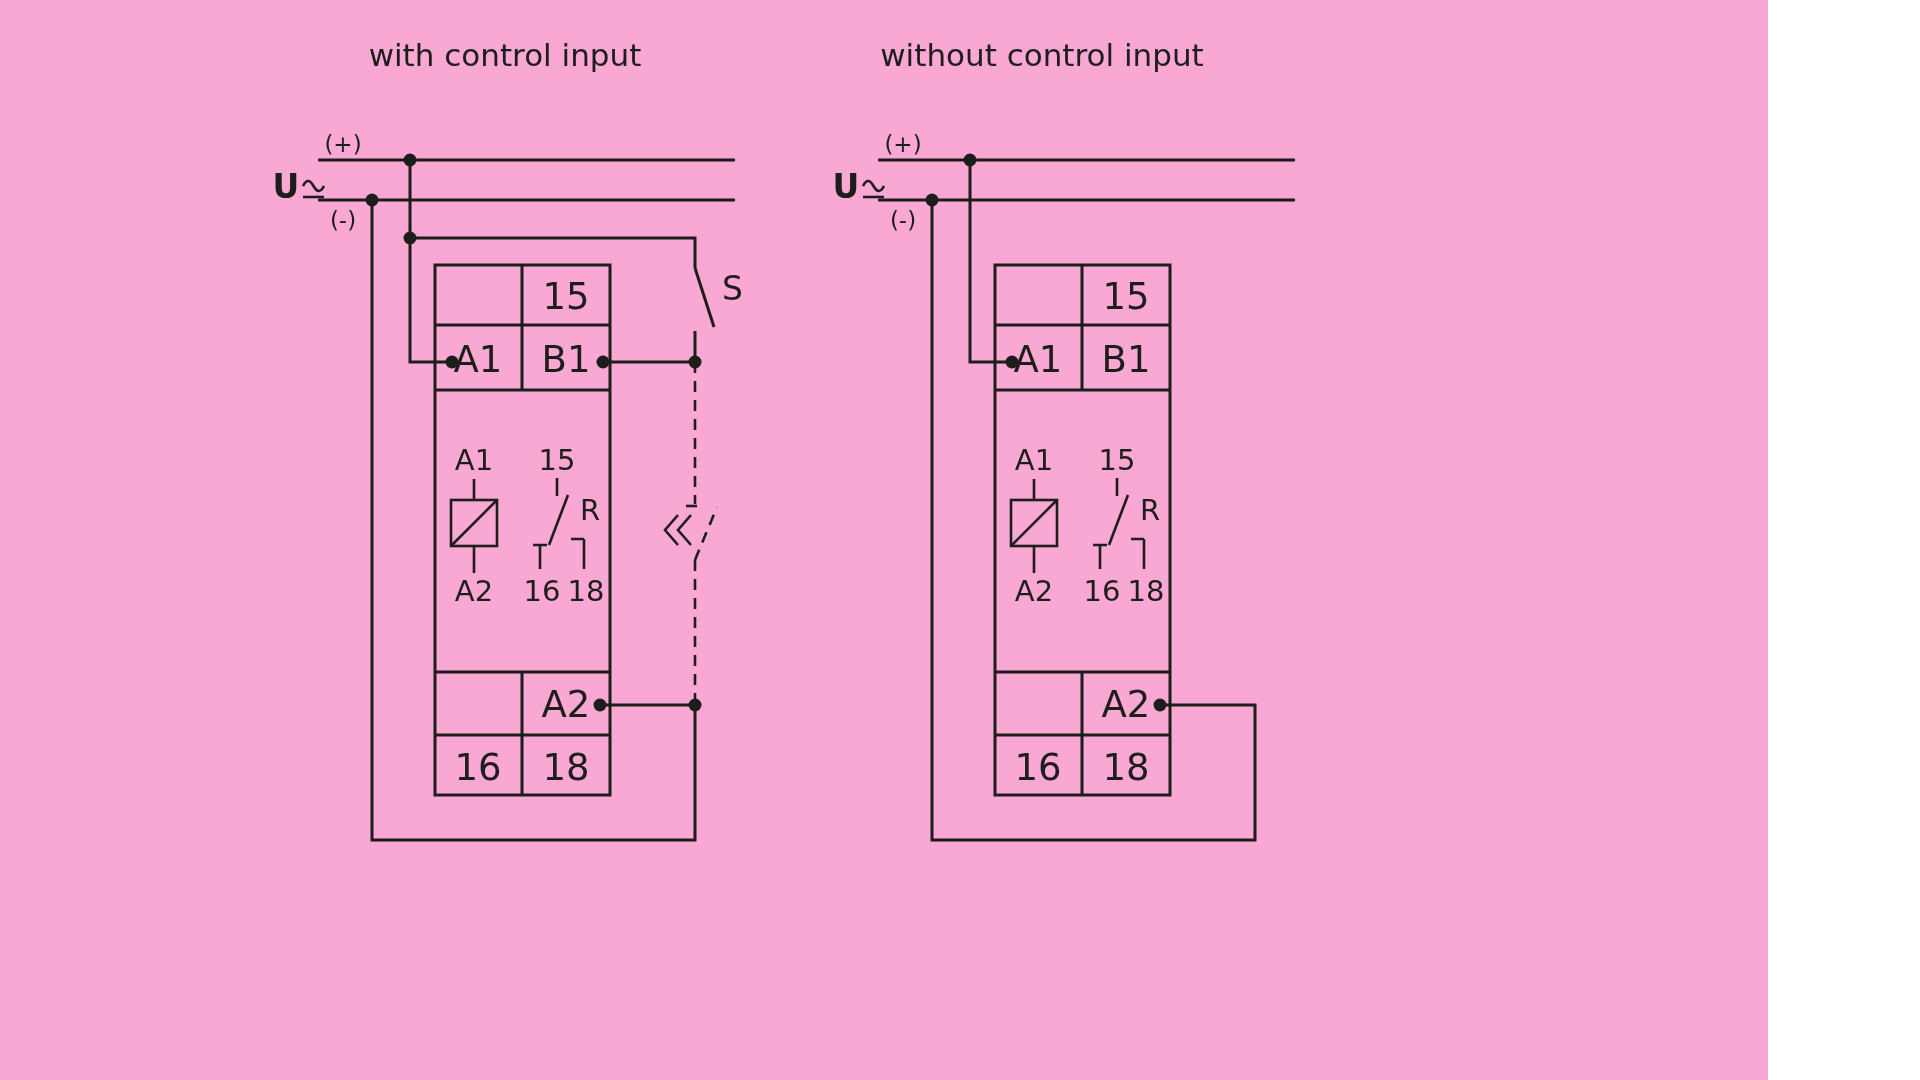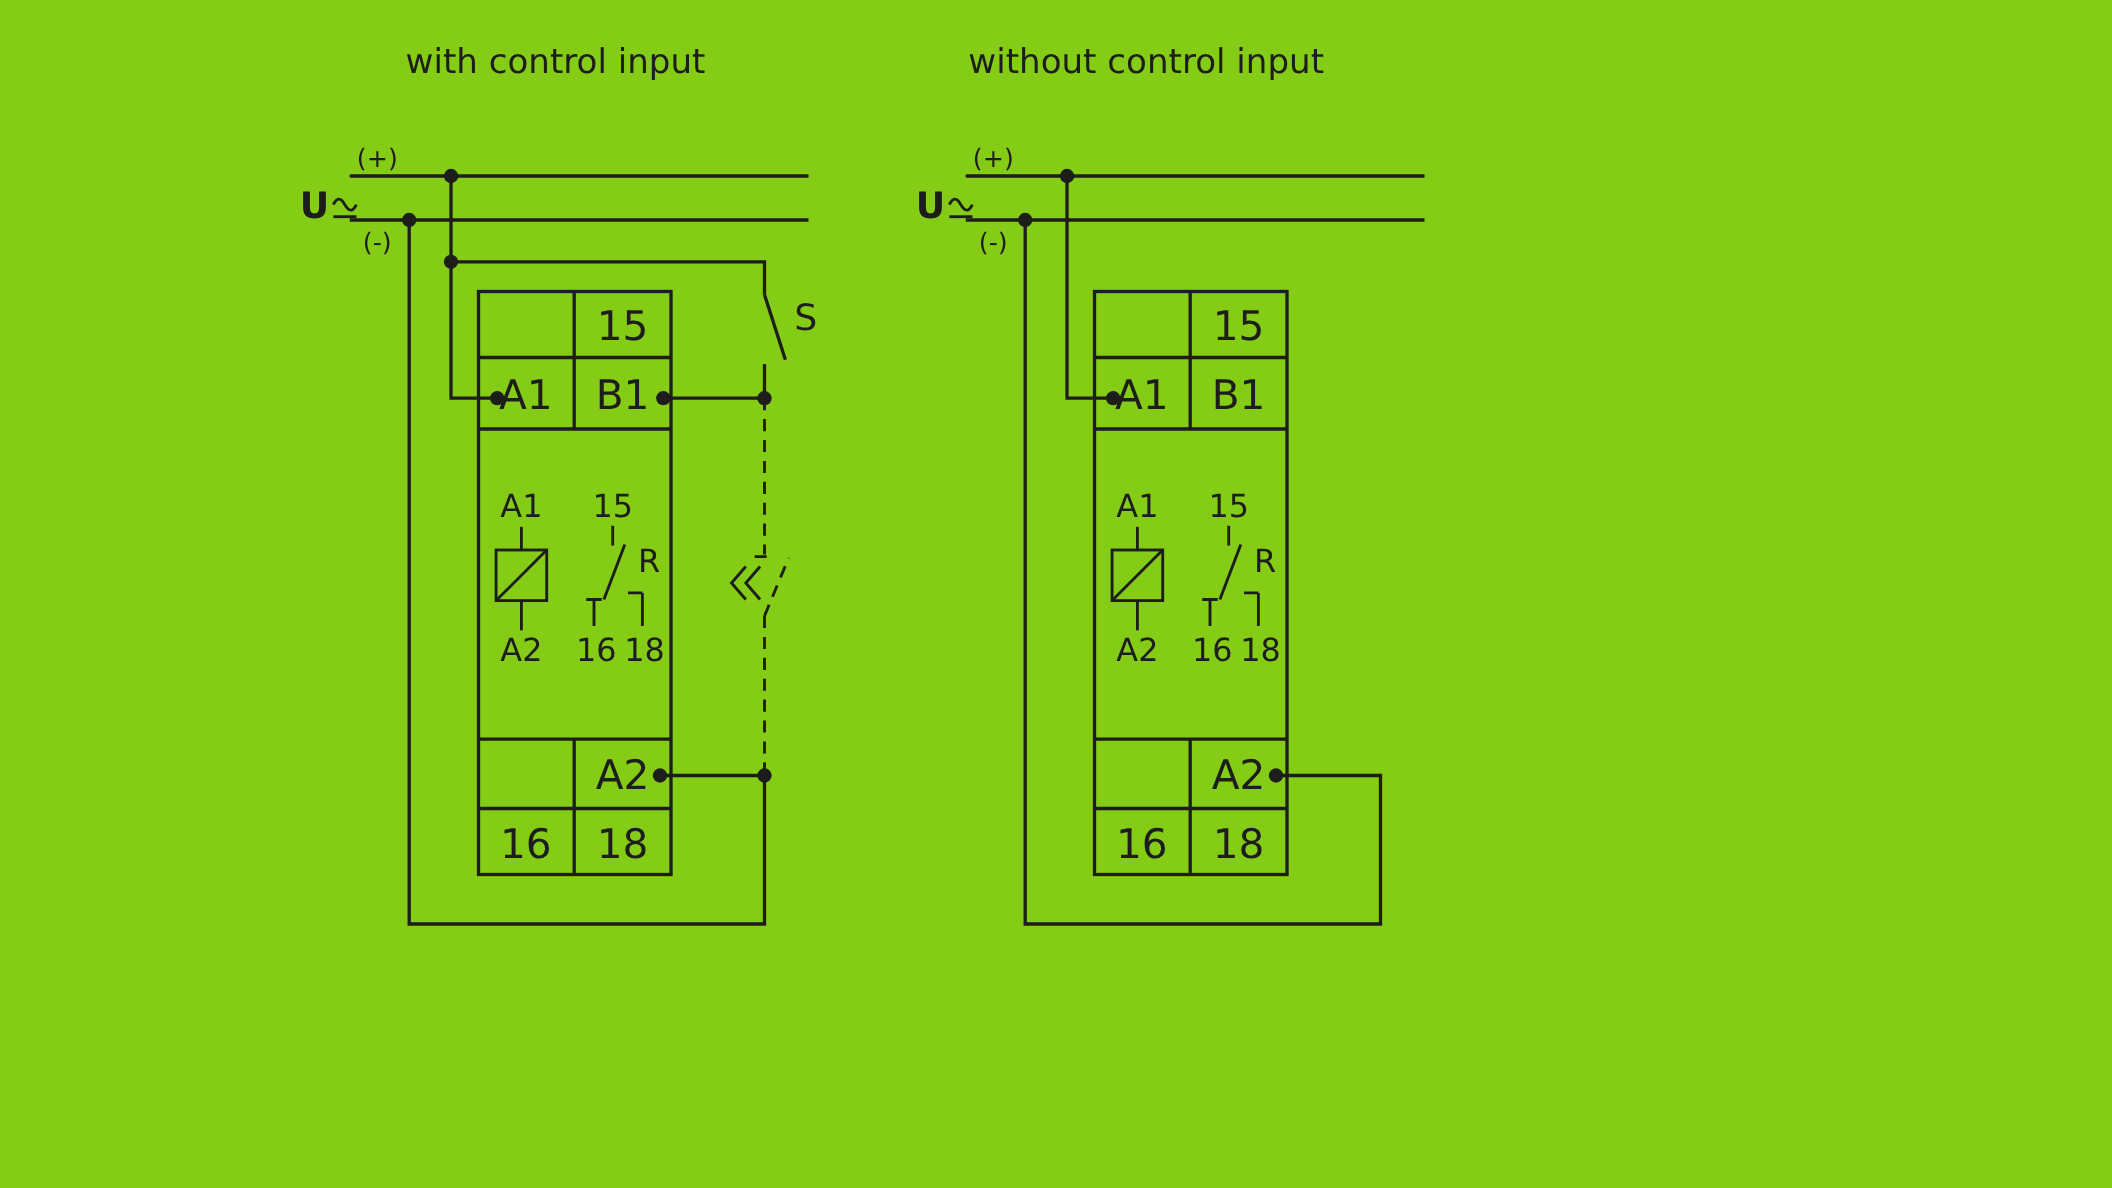--- a/index.html
+++ b/index.html
@@ -5,23 +5,23 @@
   html, body {
     margin: 0;
     padding: 0;
     background: #ffffff;
     width: 1920px;
     height: 1080px;
     overflow: hidden;
   }
   .canvas {
     position: relative;
-    width: 1920px;
+    width: 1768px;
     height: 1080px;
-    background: #84cc16;
+    background: #f9a8d4;
   }
   svg text {
     fill: #1d1d1b;
     font-family: "DejaVu Sans", "Liberation Sans", sans-serif;
   }
   .w  { stroke: #1d1d1b; stroke-width: 3;   fill: none; stroke-linecap: butt; }
   .w2 { stroke: #1d1d1b; stroke-width: 2.6; fill: none; stroke-linecap: butt; }
   .dash { stroke-dasharray: 11 8; }
   .dot { fill: #1d1d1b; stroke: none; }
   .title { font-size: 31px; text-anchor: middle; }

